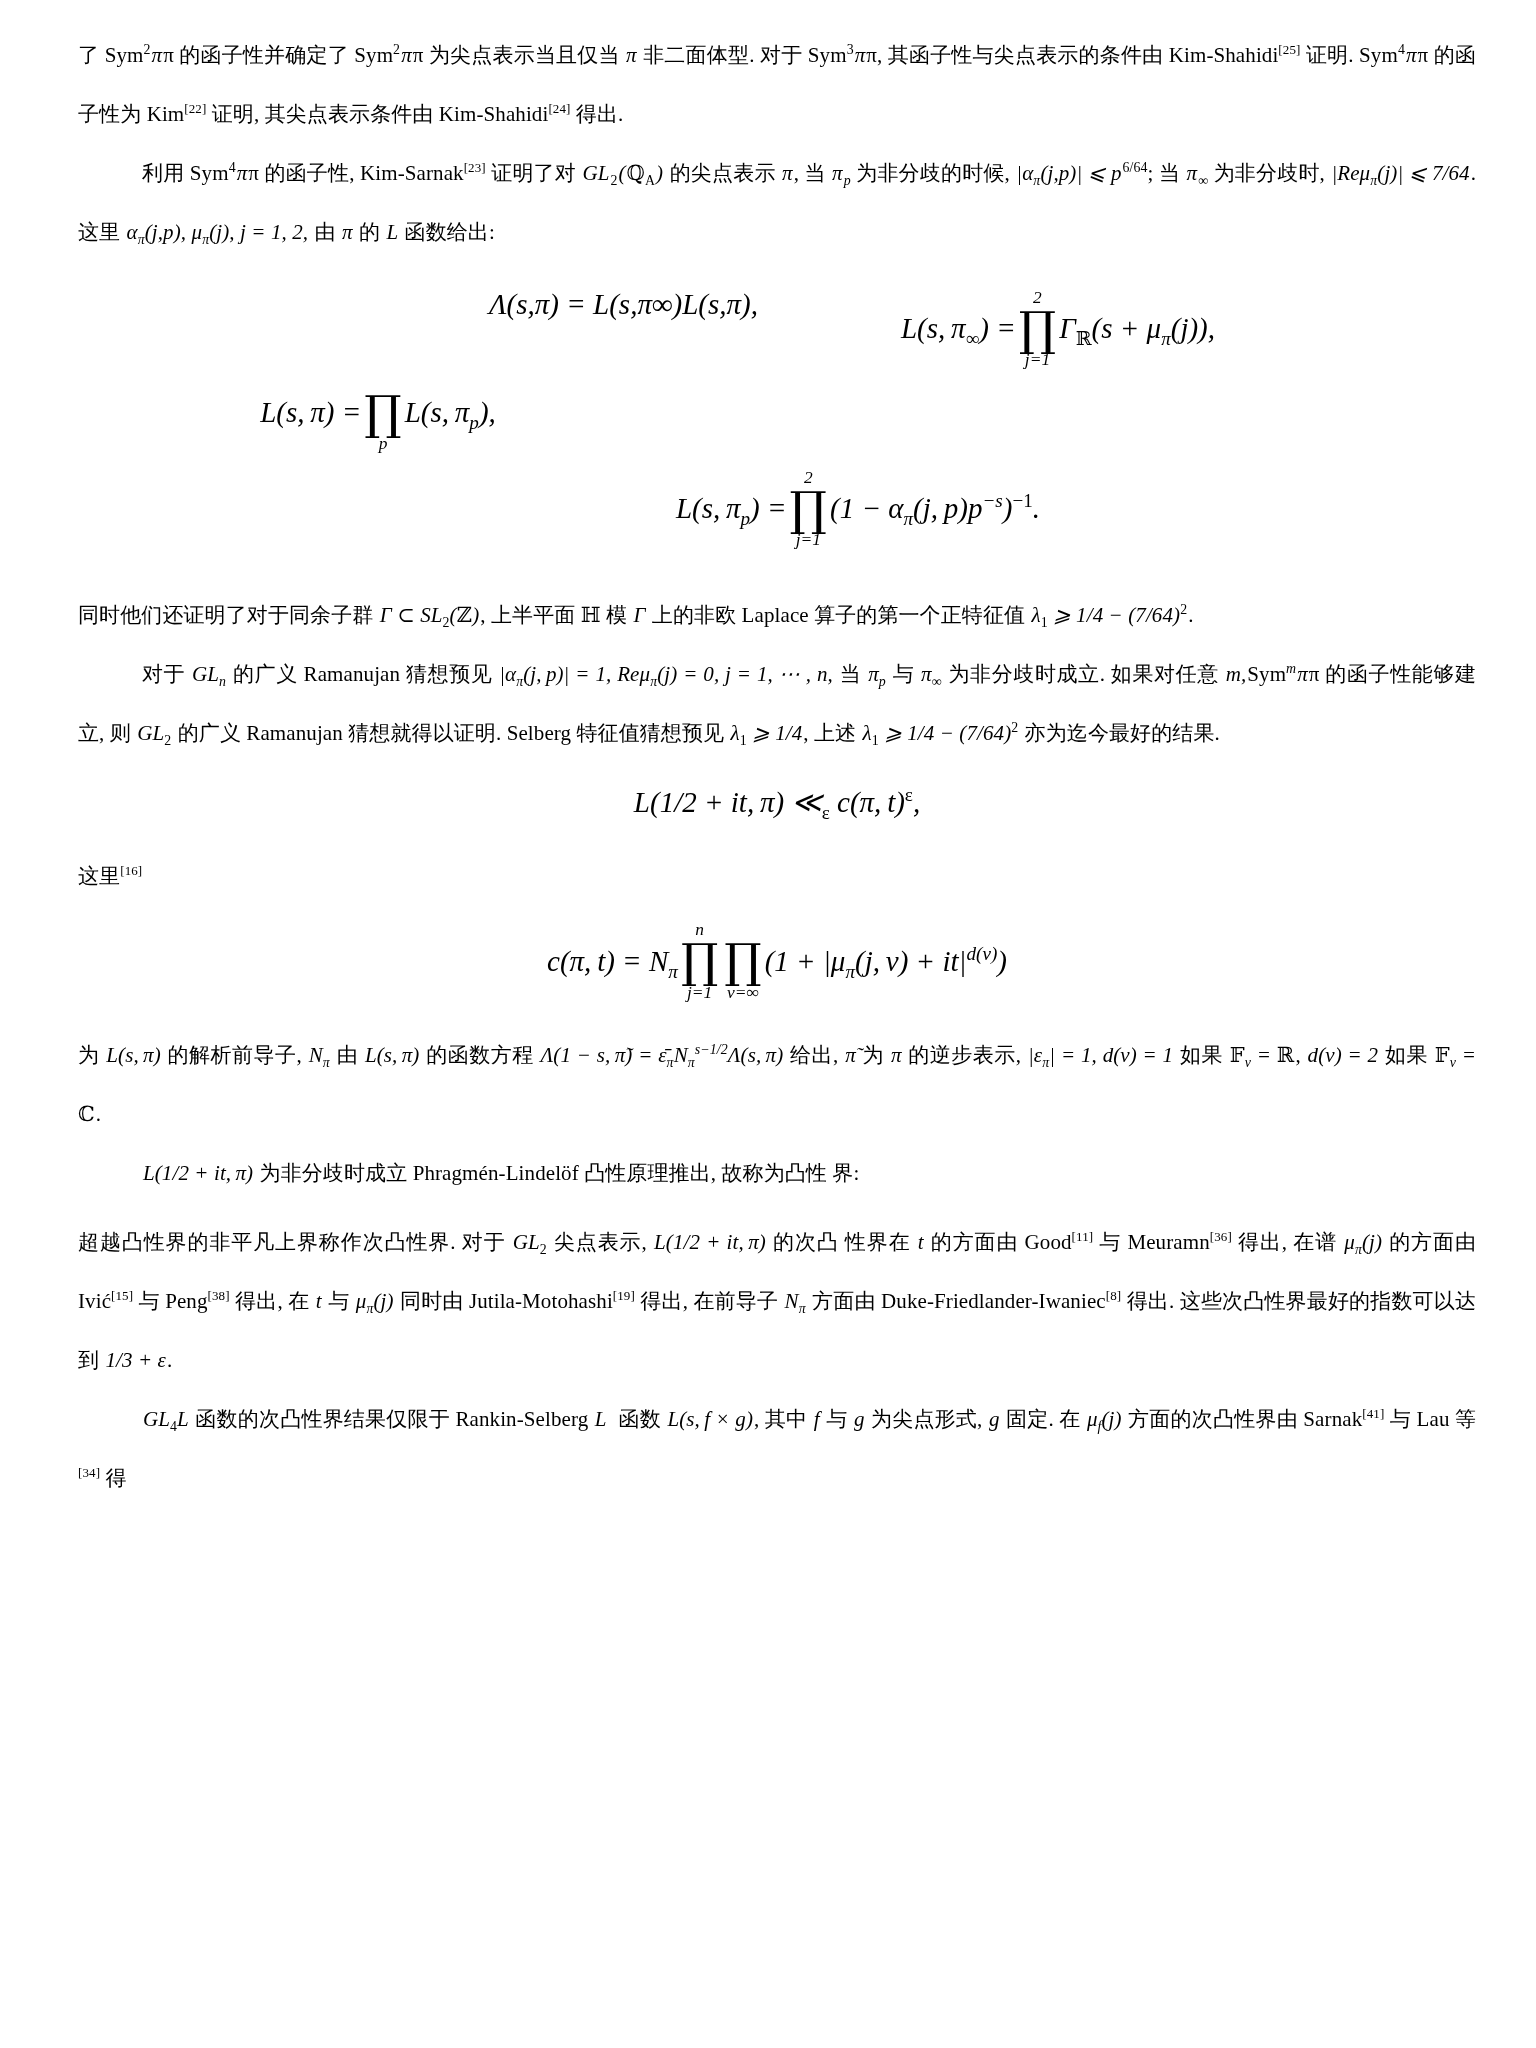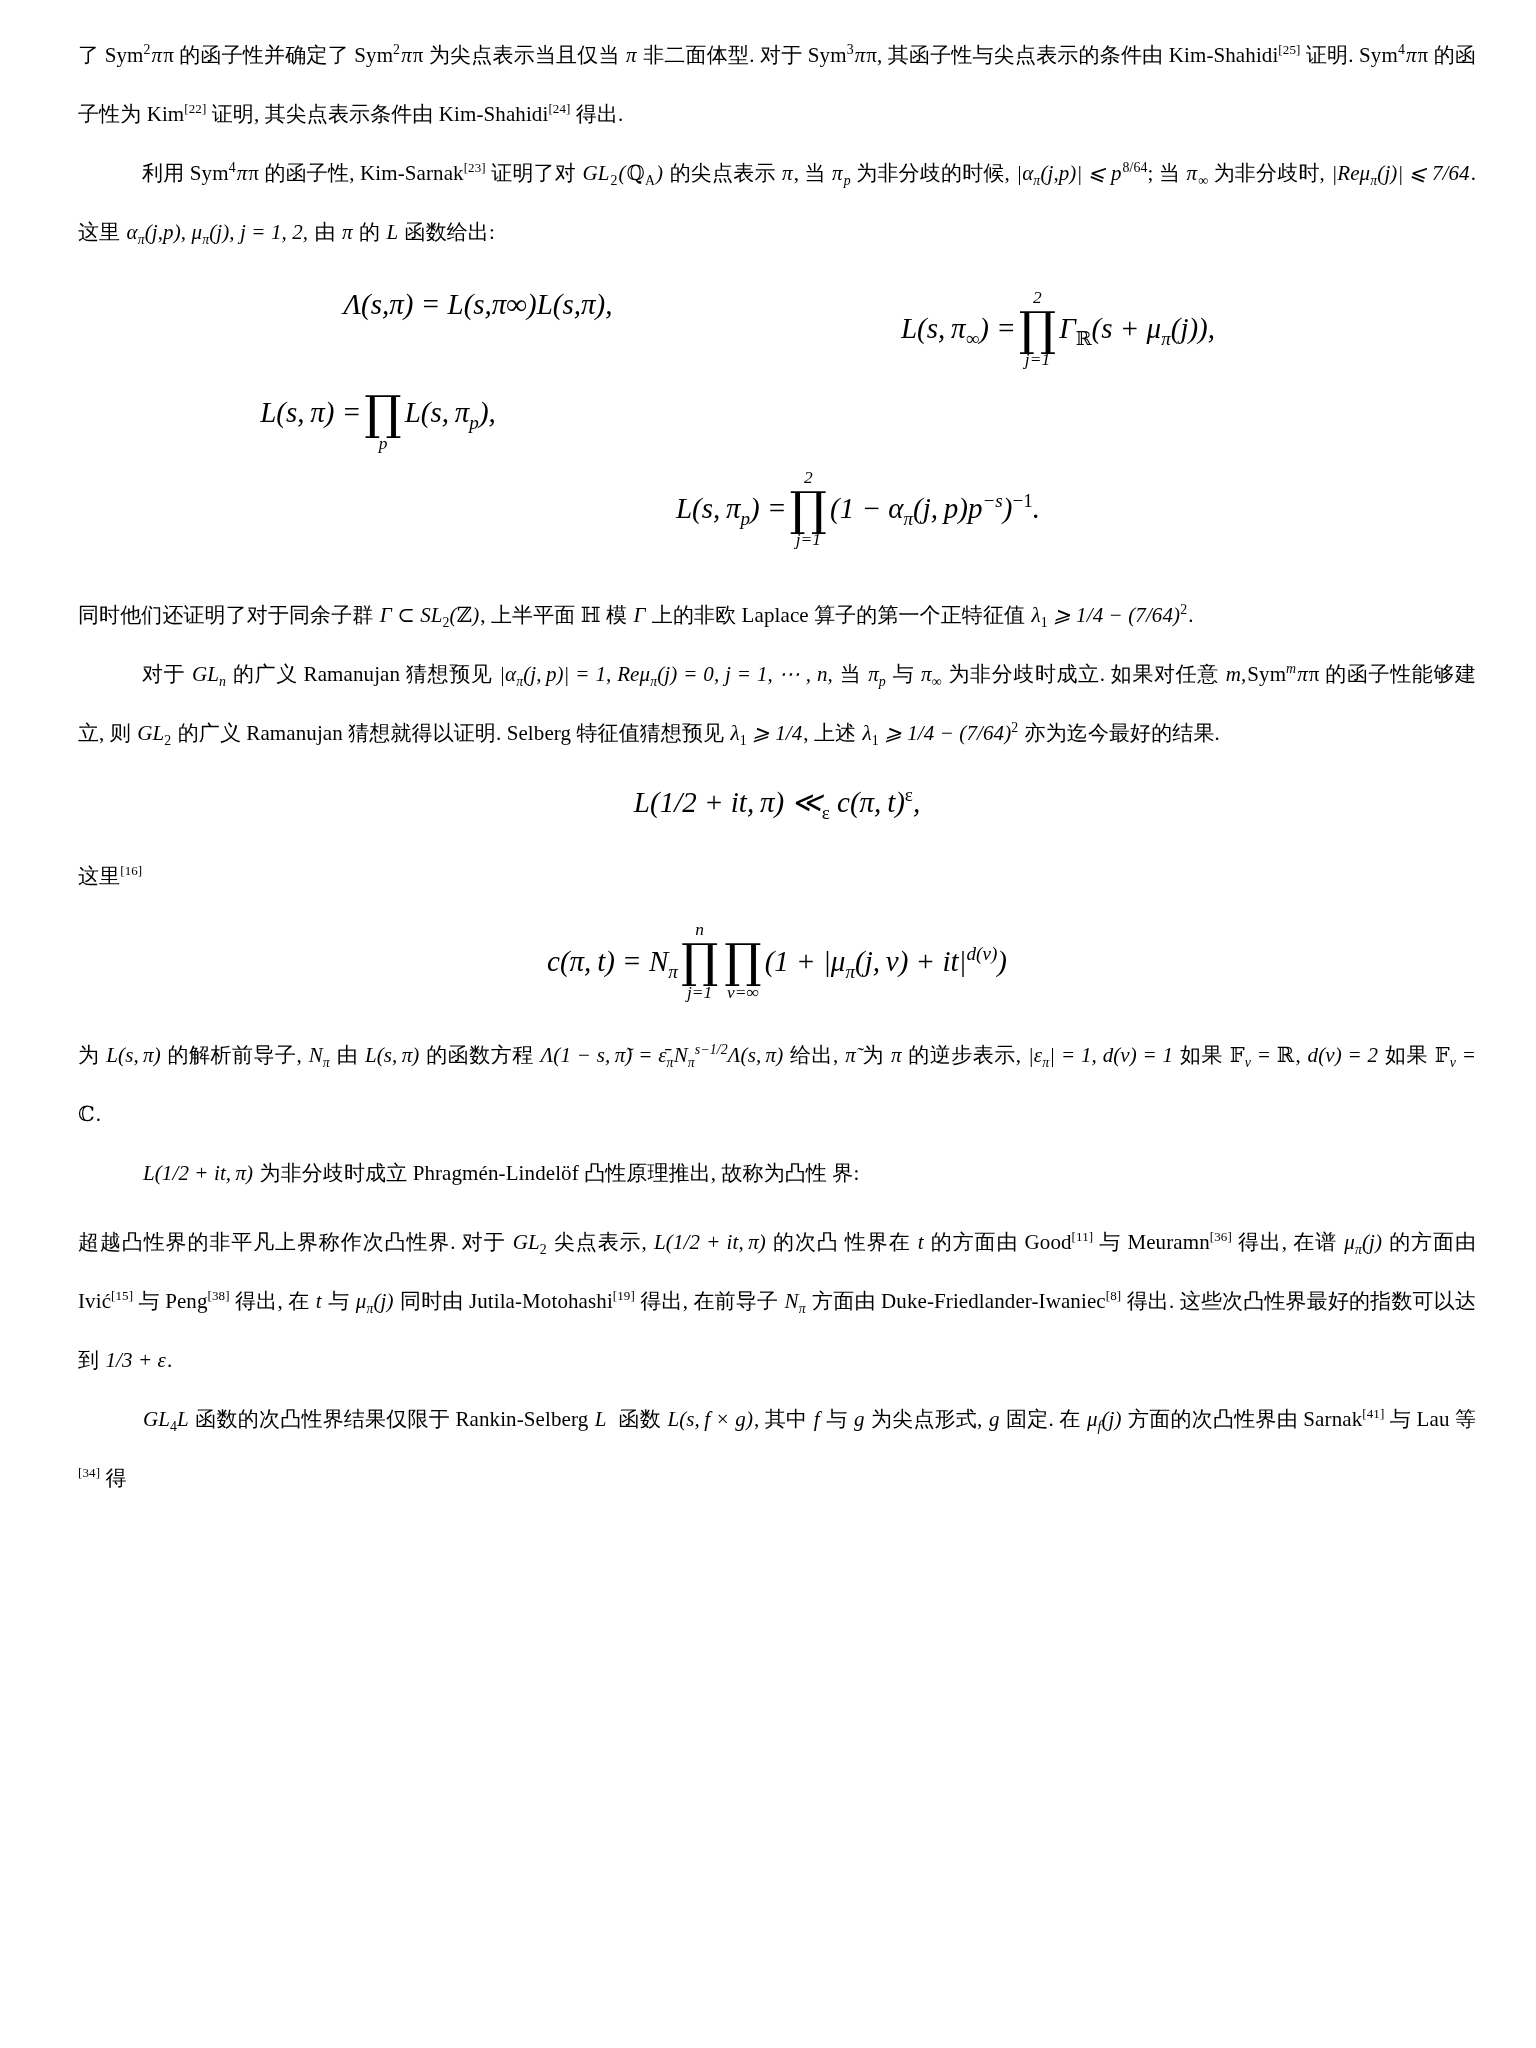--- a/index.html
+++ b/index.html
@@ -140,27 +140,27 @@
 <div class="page">
 
   <p class="para noindent">
     <span>了 </span><span class="mathroman">Sym</span><sup class="smr">2</sup><span class="mi">π</span><span>π 的函子性并确定了 </span><span class="mathroman">Sym</span><sup class="smr">2</sup><span class="mi">π</span><span>π 为尖点表示当且仅当 </span><span class="mi">π</span><span> 非二面体型. 对于</span>
     <span class="mathroman">Sym</span><sup class="smr">3</sup><span class="mi">π</span><span>π, 其函子性与尖点表示的条件由 </span><span class="mathroman">Kim-Shahidi</span><sup class="ref">[25]</sup><span> 证明. </span><span class="mathroman">Sym</span><sup class="smr">4</sup><span class="mi">π</span><span>π 的函子性为</span>
     <span class="mathroman">Kim</span><sup class="ref">[22]</sup><span> 证明, 其尖点表示条件由 </span><span class="mathroman">Kim-Shahidi</span><sup class="ref">[24]</sup><span> 得出.</span>
   </p>
 
   <p class="para indent">
     <span>利用 </span><span class="mathroman">Sym</span><sup class="smr">4</sup><span class="mi">π</span><span>π 的函子性, </span><span class="mathroman">Kim-Sarnak</span><sup class="ref">[23]</sup><span> 证明了对 </span><span class="mi">GL</span><sub class="smr">2</sub><span class="mi">(</span><span class="bb">ℚ</span><sub class="smr">A</sub><span class="mi">)</span><span> 的尖点表示 </span><span class="mi">π</span><span>, 当</span>
-    <span class="mi">π</span><sub class="sm">p</sub><span> 为非分歧的时候, </span><span class="mi">|α<sub class="sm">π</sub>(j,p)| ⩽ p</span><sup class="smr">8/64</sup><span>; 当 </span><span class="mi">π</span><sub class="smr">∞</sub><span> 为非分歧时, </span><span class="mi">|Reμ<sub class="sm">π</sub>(j)| ⩽ 7/64</span><span>. 这里</span>
+    <span class="mi">π</span><sub class="sm">p</sub><span> 为非分歧的时候, </span><span class="mi">|α<sub class="sm">π</sub>(j,p)| ⩽ p</span><sup class="smr">6/64</sup><span>; 当 </span><span class="mi">π</span><sub class="smr">∞</sub><span> 为非分歧时, </span><span class="mi">|Reμ<sub class="sm">π</sub>(j)| ⩽ 7/64</span><span>. 这里</span>
     <span class="mi">α<sub class="sm">π</sub>(j,p), μ<sub class="sm">π</sub>(j), j = 1, 2,</span><span> 由 </span><span class="mi">π</span><span> 的 </span><span class="mi">L</span><span> 函数给出:</span>
   </p>
 
   <div class="dispmath" style="margin-top:26px;">
     <div class="eqrow" style="height:84px;">
-      <div class="eqcell" style="width:560px; padding-left:120px;">
+      <div class="eqcell" style="width:560px; padding-left:120px;justify-content:flex-end;">
         <span class="eqline">Λ(s,π) = L(s,π∞)L(s,π),</span>
       </div>
       <div class="eqcell" style="width:600px;">
         <span class="eqline">
           <span>L(s, π<sub class="smr">∞</sub>)&nbsp;=</span>
           <span class="bigprod">
             <span class="lim mr">2</span>
             <span class="glyph">∏</span>
             <span class="lim">j=1</span>
           </span>

